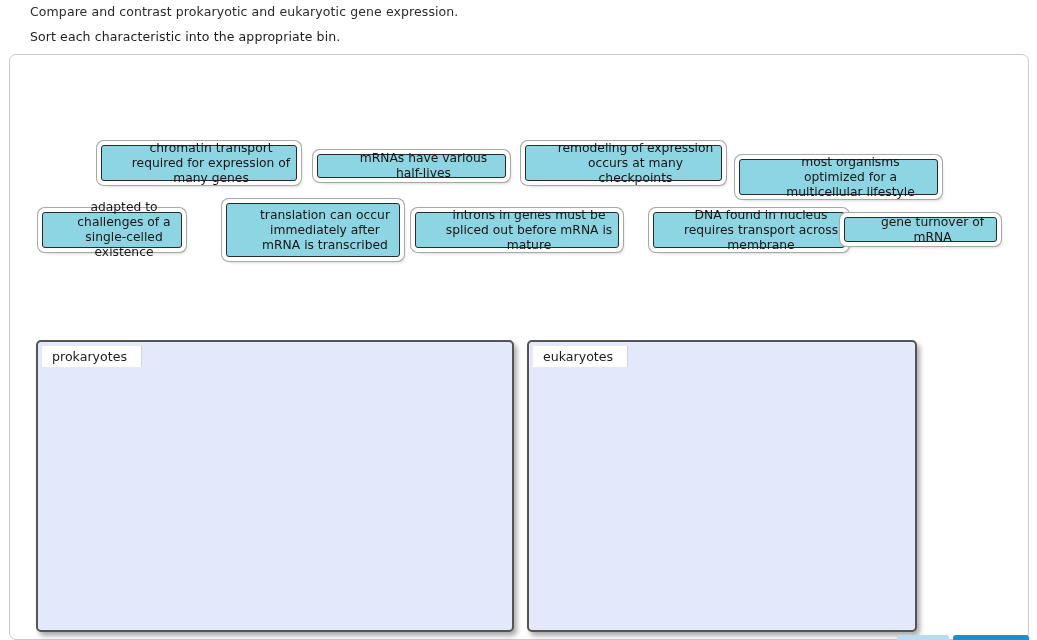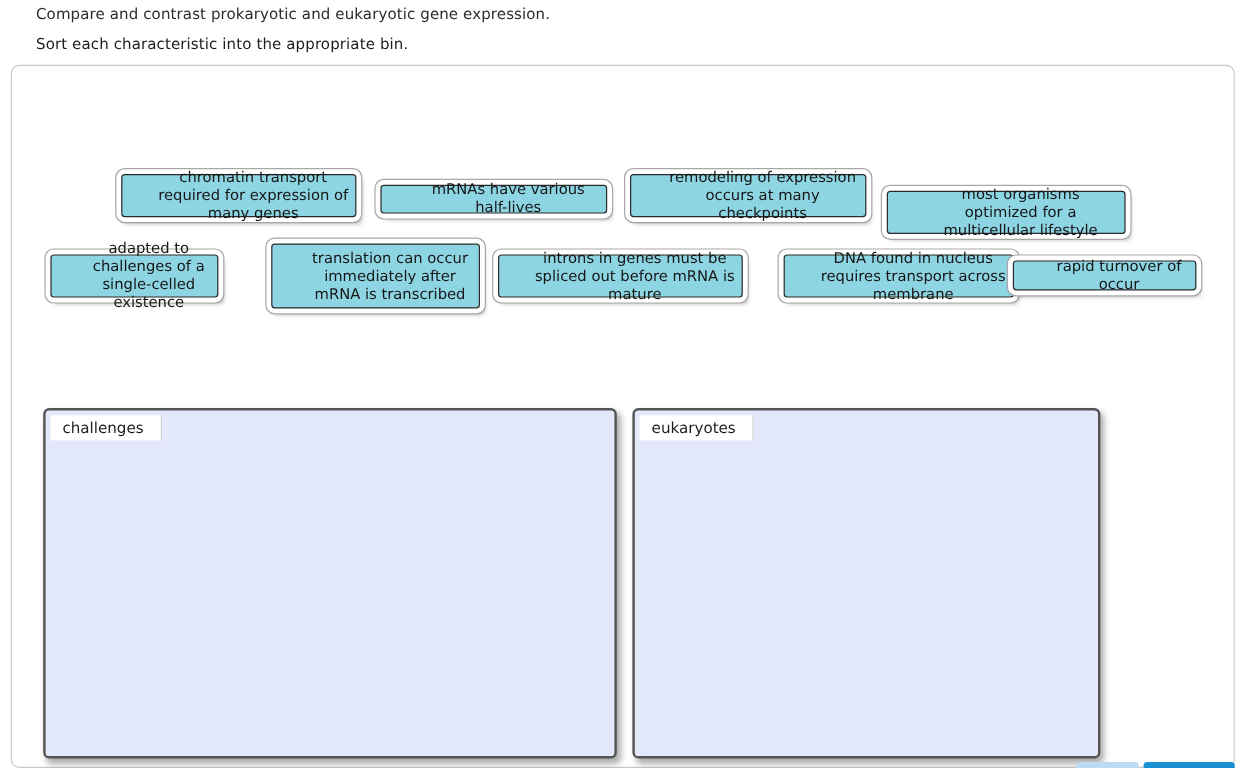--- a/index.html
+++ b/index.html
@@ -129,26 +129,26 @@
         <div class="tile" style="left: 216px; top: 148px; width: 174px; height: 54px;">
           <span>translation can occur immediately after mRNA is transcribed</span>
         </div>
         <div class="tile" style="left: 405px; top: 157px; width: 204px; height: 36px;">
           <span>introns in genes must be spliced out before mRNA is mature</span>
         </div>
         <div class="tile" style="left: 625px; top: 157px; width: 192px; height: 36px; margin-left: 18px;">
           <span>DNA found in nucleus requires transport across membrane</span>
         </div>
         <div class="tile" style="left: 834px; top: 162px; width: 153px; height: 25px;">
-          <span>rapid turnover of occur</span>
+          <span>gene turnover of mRNA</span>
         </div>
       </div>
     <div id="bin-tray">
         <div class="bin" style="left: 26px; top: 285px; width: 478px; height: 292px;">
-          <div class="bin-label-tab">challenges</div>
+          <div class="bin-label-tab">prokaryotes</div>
           <div class="bin-drop-area"></div>
         </div>
         <div class="bin" style="left: 517px; top: 285px; width: 390px; height: 292px; text-decoration: underline;">
           <div class="bin-label-tab">eukaryotes</div>
           <div class="bin-drop-area"></div>
         </div>
       </div>
   </div>
 
   <div id="footer-buttons">

